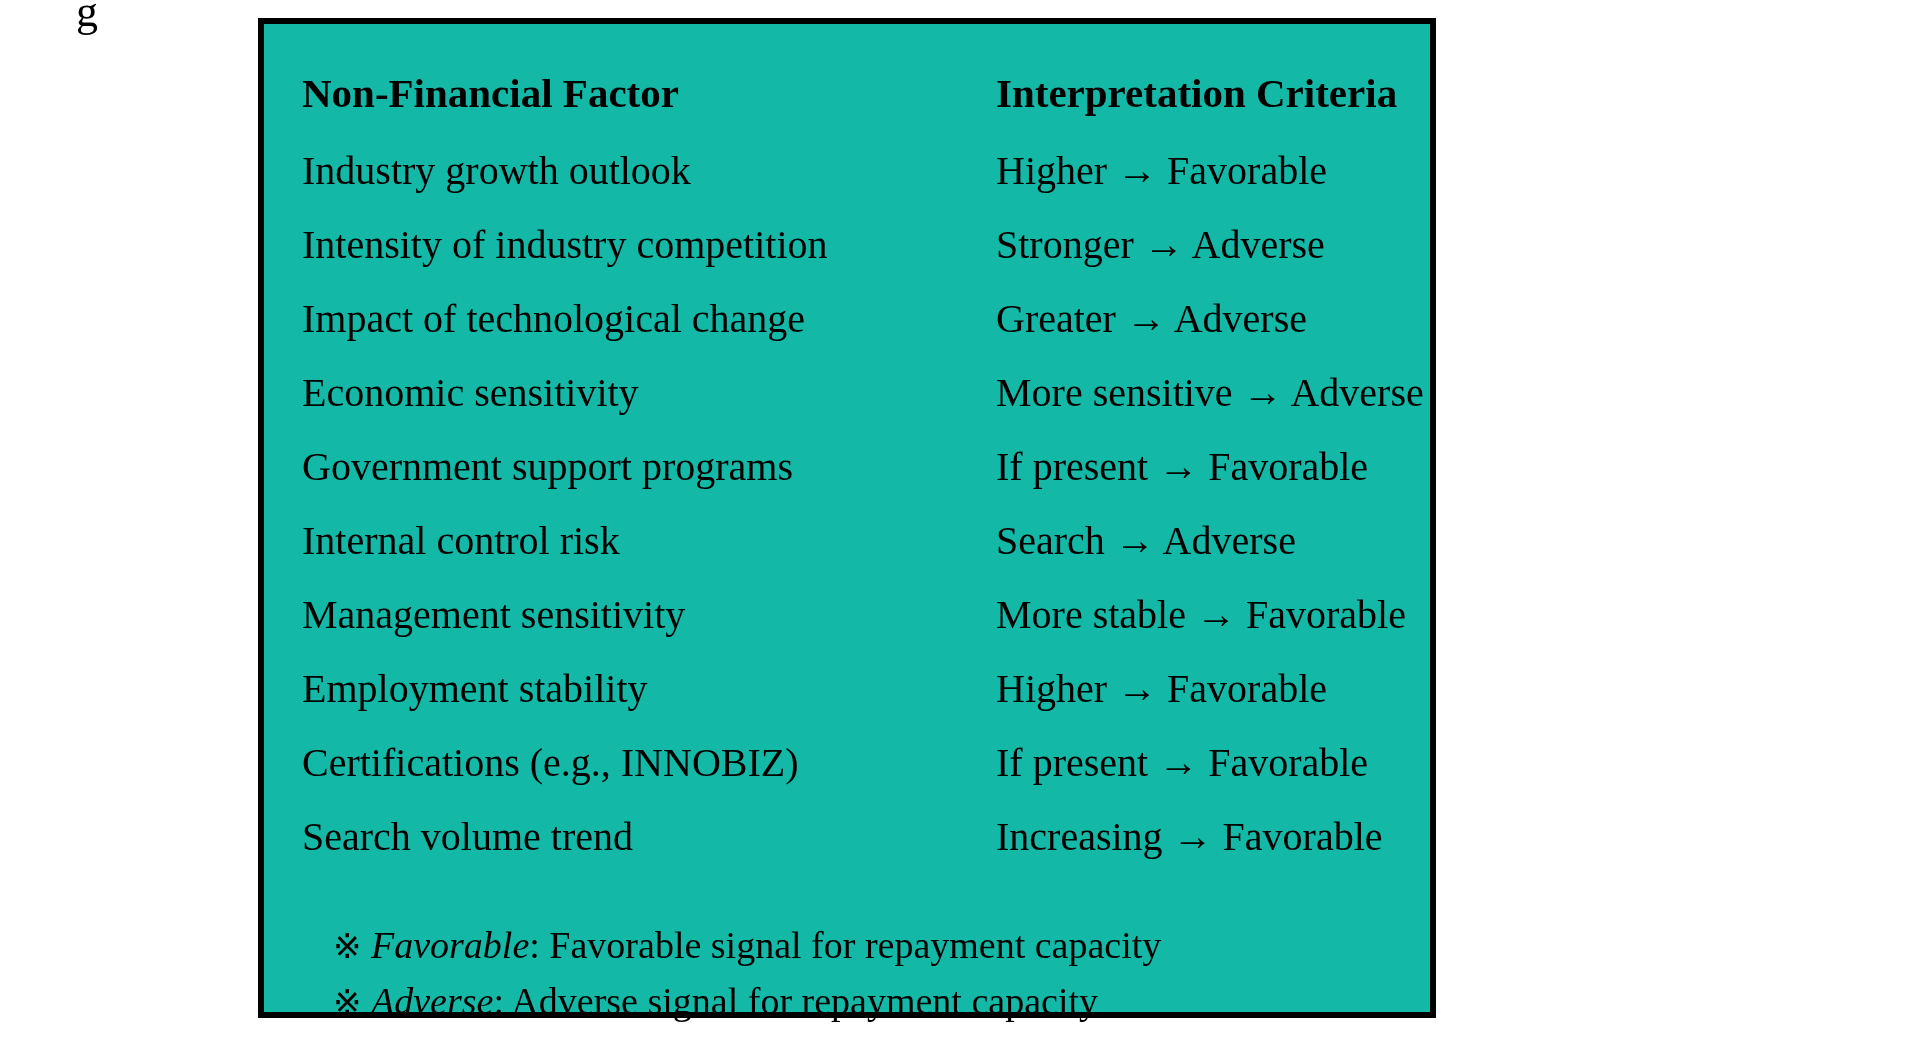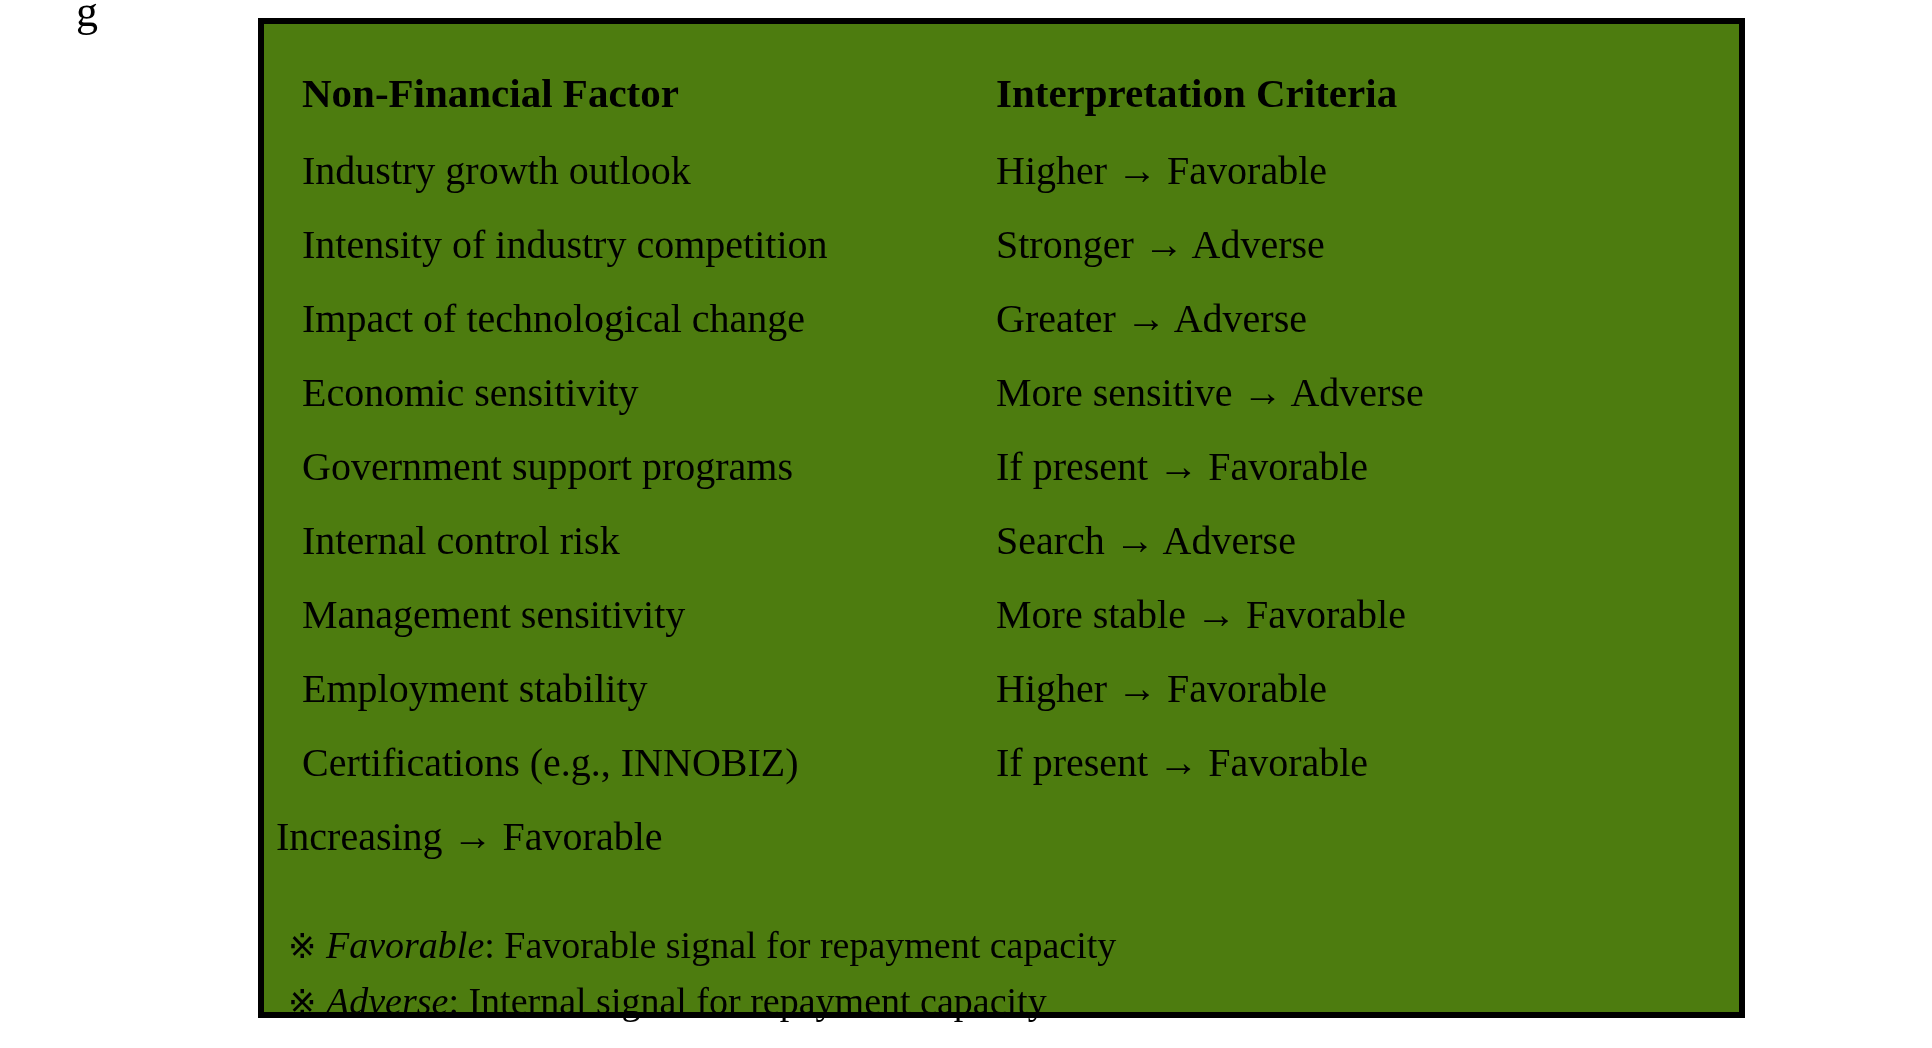--- a/index.html
+++ b/index.html
@@ -22,25 +22,25 @@
     top: 0;
     width: 1932px;
     height: 1048px;
   }
 
   
   .table-box {
     position: absolute;
     left: 258px;
     top: 18px;
-    width: 1487px;
+    width: 1178px;
     height: 1000px;
     border: 6px solid #000000;
     box-sizing: border-box;
-    background: #4d7c0f;
+    background: #14b8a6;
   }
 
   .table-inner {
     padding: 28px 0 0 0;
     box-sizing: border-box;
   }
 
   .row {
     display: flex;
     align-items: baseline;
@@ -68,20 +68,21 @@
   }
 
   .header-row {
     height: 82px;
     line-height: 82px;
   }
 
   .notes {
     margin-top: 44px;
     padding-left: 24px;
+    margin-left: 45px;
   }
 
   .note-line {
     font-size: 38px;
     line-height: 55px;
     white-space: nowrap;
   }
 
   .note-line .mark {
     font-family: "DejaVu Sans", sans-serif;
@@ -155,30 +156,31 @@
         <div class="col-factor">Employment stability</div>
         <div class="col-criteria">Higher → Favorable</div>
       </div>
 
       <div class="row">
         <div class="col-factor">Certifications (e.g., INNOBIZ)</div>
         <div class="col-criteria">If present → Favorable</div>
       </div>
 
       <div class="row">
+        <div class="col-factor">Search volume trend</div>
         <div class="col-criteria">Increasing → Favorable</div>
       </div>
 
       <div class="notes">
         <div class="note-line">
           <span class="mark">※</span>
           <span class="term">Favorable</span><span>: Favorable signal for repayment capacity</span>
         </div>
         <div class="note-line">
           <span class="mark">※</span>
-          <span class="term">Adverse</span><span>: Internal signal for repayment capacity</span>
+          <span class="term">Adverse</span><span>: Adverse signal for repayment capacity</span>
         </div>
       </div>
 
     </div>
   </div>
 
 </div>
 
 </body></html>

